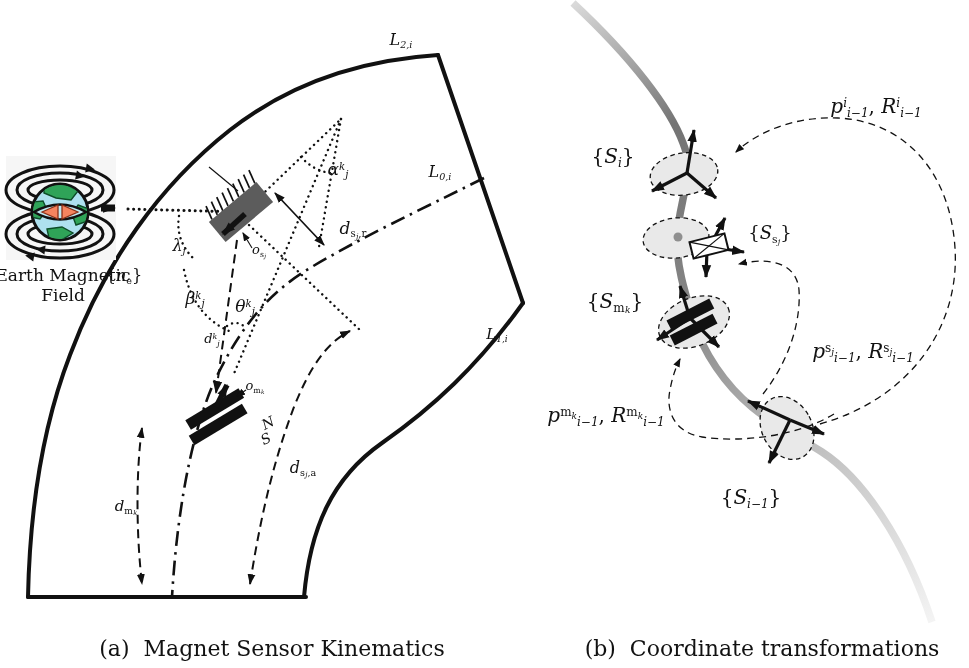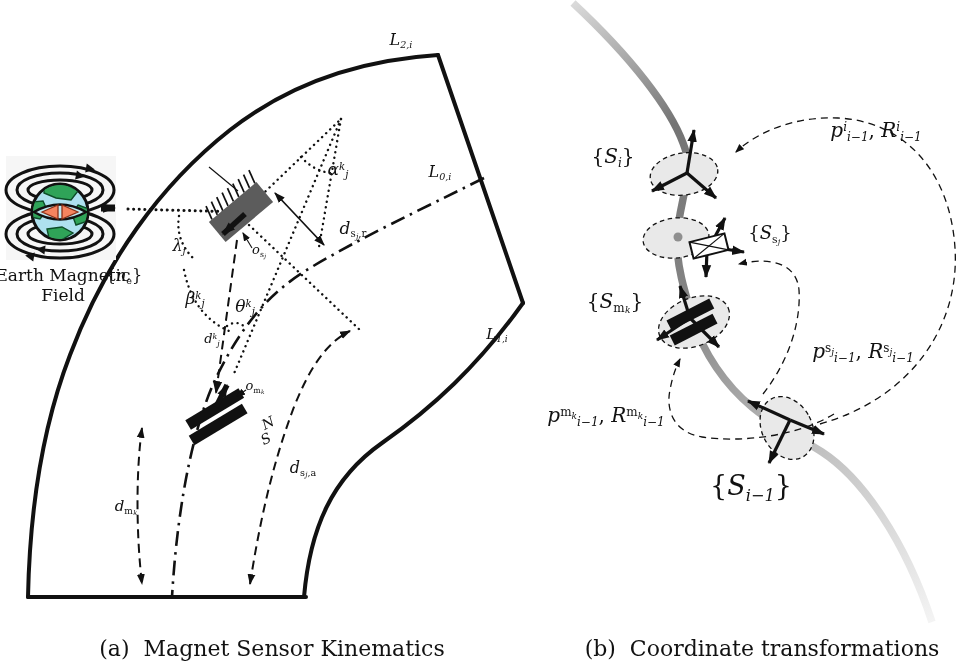--- a/index.html
+++ b/index.html
@@ -202,21 +202,21 @@
 <div class="lbl" style="left:212px;top:340px;font-size:13px;"><span class="m-i">d</span><span class="m-sup">k</span><span class="m-subi">j</span></div>
 <div class="lbl" style="left:255px;top:387px;font-size:13px;"><span class="m-i">o</span><span class="m-sub">m</span><span class="m-ss">k</span></div>
 <div class="lbl" style="left:268px;top:423px;font-size:14px;transform:translate(-50%,-50%) rotate(-27deg);"><span class="m-i">N</span></div>
 <div class="lbl" style="left:266px;top:439px;font-size:14px;transform:translate(-50%,-50%) rotate(-27deg);"><span class="m-i">S</span></div>
 <div class="lbl" style="left:126px;top:508px;font-size:15px;"><span class="m-i">d</span><span class="m-sub">m</span><span class="m-ss">k</span></div>
 <div class="lbl" style="left:303px;top:469px;font-size:16px;"><span class="m-i">d</span><span class="m-sub">s</span><span class="m-ss">j</span><span class="m-sub">,a</span></div>
 
 <div class="lbl" style="left:613px;top:158px;font-size:20px;"><span class="m-n">{</span><span class="m-i">S</span><span class="m-subi">i</span><span class="m-n">}</span></div>
 <div class="lbl" style="left:770px;top:227px;font-size:18px;margin-top:8px;"><span class="m-n">{</span><span class="m-i">S</span><span class="m-sub">s</span><span class="m-ss">j</span><span class="m-n">}</span></div>
 <div class="lbl" style="left:615px;top:303px;font-size:20px;"><span class="m-n">{</span><span class="m-i">S</span><span class="m-sub">m</span><span class="m-ss">k</span><span class="m-n">}</span></div>
-<div class="lbl" style="left:751px;top:488px;font-size:27px;"><span class="m-n">{</span><span class="m-i">S</span><span class="m-subi">i−1</span><span class="m-n">}</span></div>
-<div class="lbl" style="left:876px;top:108px;font-size:20px;margin-top:24px;"><span class="m-i">p</span><span class="m-sup">i</span><span class="m-subi">i−1</span><span class="m-n">, </span><span class="m-i">R</span><span class="m-sup">i</span><span class="m-subi">i−1</span></div>
+<div class="lbl" style="left:751px;top:499px;font-size:20px;"><span class="m-n">{</span><span class="m-i">S</span><span class="m-subi">i−1</span><span class="m-n">}</span></div>
+<div class="lbl" style="left:876px;top:108px;font-size:20px;"><span class="m-i">p</span><span class="m-sup">i</span><span class="m-subi">i−1</span><span class="m-n">, </span><span class="m-i">R</span><span class="m-sup">i</span><span class="m-subi">i−1</span></div>
 <div class="lbl" style="left:863px;top:310px;font-size:20px;margin-top:43px;"><span class="m-i">p</span><span class="m-supn">s</span><span class="m-sps">j</span><span class="m-subi">i−1</span><span class="m-n">, </span><span class="m-i">R</span><span class="m-supn">s</span><span class="m-sps">j</span><span class="m-subi">i−1</span></div>
 <div class="lbl" style="left:606px;top:417px;font-size:20px;"><span class="m-i">p</span><span class="m-supn">m</span><span class="m-sps">k</span><span class="m-subi">i−1</span><span class="m-n">, </span><span class="m-i">R</span><span class="m-supn">m</span><span class="m-sps">k</span><span class="m-subi">i−1</span></div>
 
 <div class="cap" style="left:272px;top:648px;">(a)&nbsp; Magnet Sensor Kinematics</div>
 <div class="cap" style="left:762px;top:648px;">(b)&nbsp; Coordinate transformations</div>
 
 </div>
 
 </body></html>

